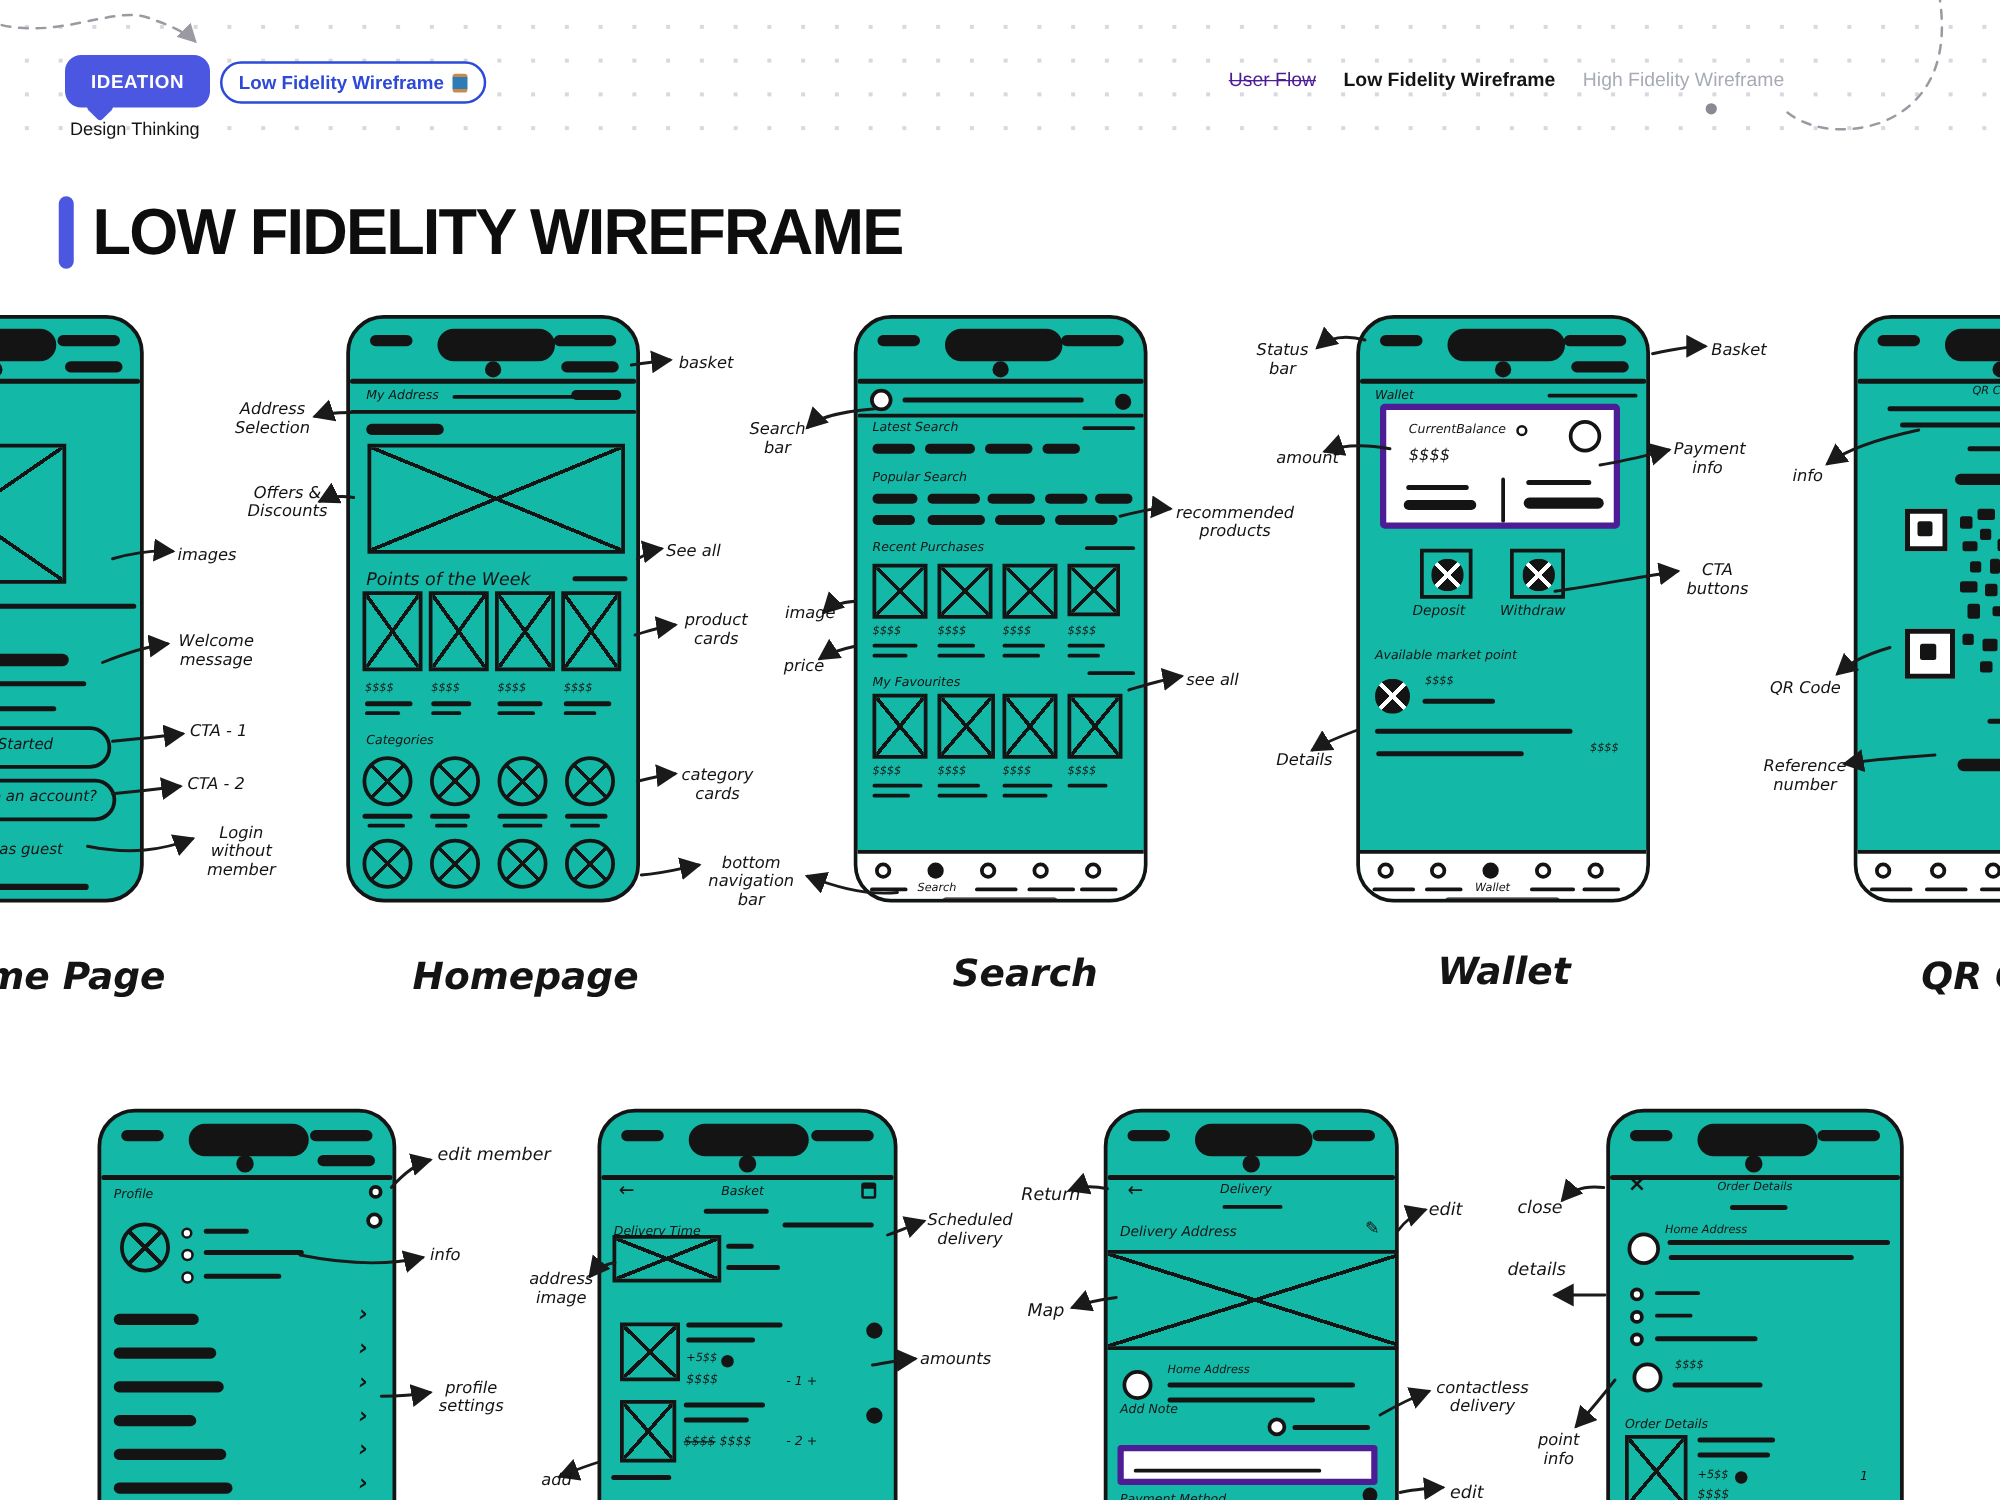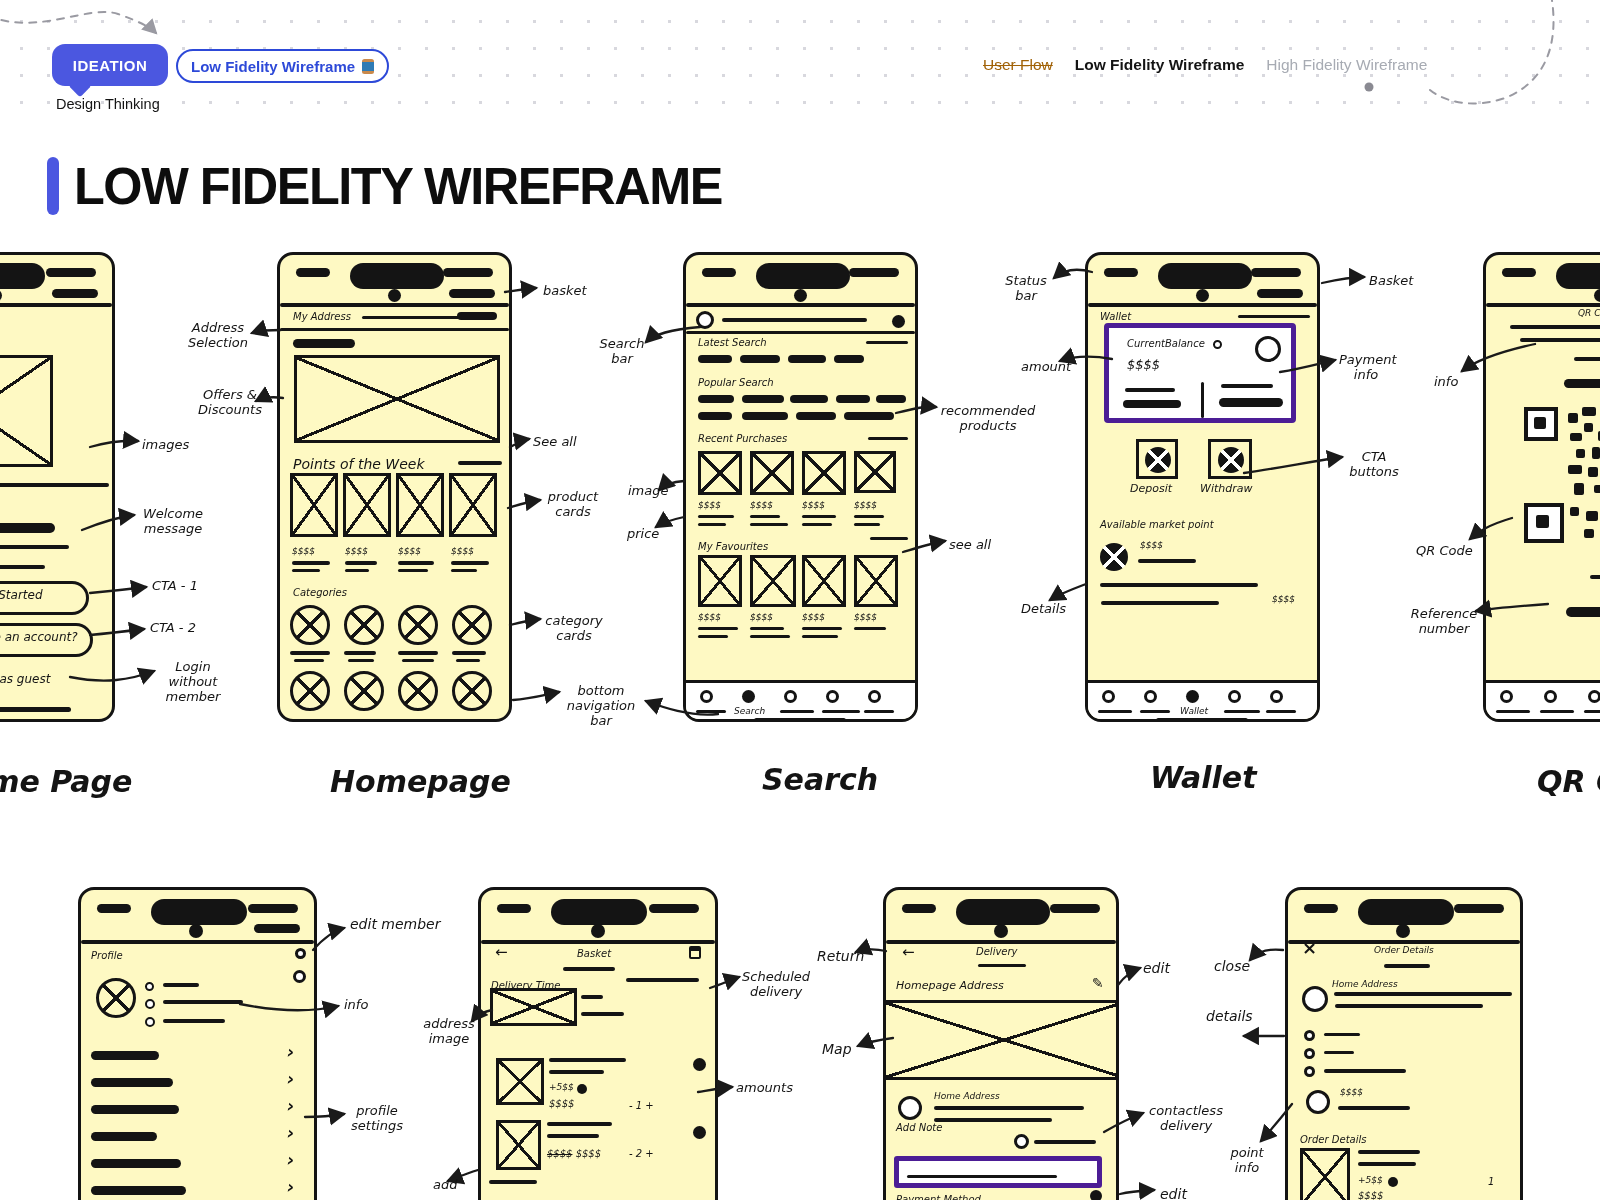--- a/index.html
+++ b/index.html
@@ -20,36 +20,36 @@
   .xc{position:absolute;border:3px solid #141414;border-radius:50%;box-sizing:border-box;overflow:hidden;background:
       linear-gradient(to top right,transparent calc(50% - 1.5px),#141414 calc(50% - 1.5px),#141414 calc(50% + 1.5px),transparent calc(50% + 1.5px)),
       linear-gradient(to bottom right,transparent calc(50% - 1.5px),#141414 calc(50% - 1.5px),#141414 calc(50% + 1.5px),transparent calc(50% + 1.5px))}
   .xcd{position:absolute;border-radius:50%;overflow:hidden;background:
       linear-gradient(to top right,transparent calc(50% - 1.7px),#fff calc(50% - 1.7px),#fff calc(50% + 1.7px),transparent calc(50% + 1.7px)),
       linear-gradient(to bottom right,transparent calc(50% - 1.7px),#fff calc(50% - 1.7px),#fff calc(50% + 1.7px),transparent calc(50% + 1.7px)),#141414}
   .sk{position:absolute;font-family:"DejaVu Sans",sans-serif;font-style:italic;color:#141414;white-space:nowrap;line-height:1.1}
   .hw{position:absolute;font-family:"DejaVu Sans",sans-serif;font-style:italic;font-size:13px;line-height:1.15;color:#141414;white-space:nowrap;z-index:6}
   .hw.c{white-space:normal;text-align:center}
   .lbl{position:absolute;font-family:"DejaVu Sans",sans-serif;font-style:italic;font-weight:700;font-size:30px;color:#141414;white-space:nowrap;z-index:4}
-  .ph{position:absolute;background:#fef9c3;border:3.5px solid #141414;border-radius:16px;box-sizing:border-box;overflow:hidden;z-index:2}
+  .ph{position:absolute;background:#14b8a6;border:3.5px solid #141414;border-radius:30px;box-sizing:border-box;overflow:hidden;z-index:2}
   .nav{position:absolute;left:-2px;right:-2px;bottom:-2px;top:425px;background:#fff;border-top:3.5px solid #141414}
   .card{position:absolute;border:5px solid #4c1d95;border-radius:4px;box-sizing:border-box;background:#fff}
   .trash{position:absolute;width:12px;height:13px;border:2.5px solid #141414;border-top-width:5px;border-radius:2px;box-sizing:border-box}
   .qrp{position:absolute;border:4.5px solid #141414;box-sizing:border-box;background:#fff}
   .strike{text-decoration:line-through}
   
   .badge{position:absolute;left:52px;top:44px;width:116px;height:42px;background:#4b57e0;border-radius:13px;
          display:flex;align-items:center;justify-content:center;color:#fff;font-weight:700;font-size:15px;letter-spacing:.5px;z-index:3}
   .tail{position:absolute;left:72px;top:78px;width:16px;height:16px;background:#4b57e0;transform:rotate(45deg);border-radius:3px;z-index:2}
   .chip{position:absolute;left:176px;top:49px;height:34px;border:2px solid #2d49d8;border-radius:17px;background:#fff;
         display:flex;align-items:center;gap:7px;padding:0 13px;color:#2d49d8;font-size:15px;font-weight:600;z-index:3;box-sizing:border-box}
   .spool{width:12px;height:15px;border-radius:2.5px;background:linear-gradient(180deg,#c9894b 0 3px,#2e7bb5 3px 12px,#c9894b 12px 15px)}
   .caption{position:absolute;left:56px;top:96px;font-size:14.5px;font-weight:500;color:#141414}
   .topnav{position:absolute;left:983px;top:56px;display:flex;gap:22px;font-size:15.5px;white-space:nowrap;z-index:3}
-  .topnav .done{color:#a16207;text-decoration:line-through}
+  .topnav .done{color:#4c1d95;text-decoration:line-through}
   .topnav .active{color:#141414;font-weight:700}
   .topnav .todo{color:#a7abb3;font-weight:500}
   .titlebar{position:absolute;left:47px;top:157px;width:12px;height:58px;border-radius:6px;background:#4b57e0}
   .title{position:absolute;left:74px;top:156px;font-size:52px;font-weight:700;letter-spacing:-1.5px;color:#0d0d0d;
          transform:scaleX(.97);transform-origin:left}
   svg.overlay{position:absolute;left:0;top:0;z-index:5;pointer-events:none}
 </style>
 </head>
 <body>
 
@@ -391,21 +391,21 @@
 
   <div class="ph" style="left:883px;top:887px;width:236px;height:360px">
     <div class="pl" style="left:16px;top:14px;width:34px;height:9px"></div>
     <div class="pl" style="left:70px;top:9px;width:94px;height:26px;border-radius:13px"></div>
     <div class="pl" style="right:16px;top:14px;width:50px;height:9px"></div>
     <div class="fc" style="left:108px;top:34px;width:14px;height:14px"></div>
     <div class="ln" style="left:0;right:0;top:50px;height:3.5px"></div>
     <div class="sk" style="left:16px;top:54px;font-size:15px">←</div>
     <div class="sk" style="left:90px;top:56px;font-size:10px">Delivery</div>
     <div class="ln" style="left:92px;top:74px;width:48px;height:3px"></div>
-    <div class="sk" style="left:10px;top:90px;font-size:11px">Homepage Address</div>
+    <div class="sk" style="left:10px;top:90px;font-size:11px">Delivery Address</div>
     <div class="sk" style="left:206px;top:86px;font-size:14px">✎</div>
     <div class="xb" style="left:-3px;top:110px;width:242px;height:80px"></div>
     <div class="oc" style="left:12px;top:206px;width:24px;height:24px;border-width:3.5px"></div>
     <div class="sk" style="left:48px;top:202px;font-size:9px">Home Address</div>
     <div class="ln" style="left:48px;top:216px;width:150px;height:4px"></div>
     <div class="ln" style="left:48px;top:228px;width:118px;height:4px"></div>
     <div class="sk" style="left:10px;top:232px;font-size:10px">Add Note</div>
     <div class="oc" style="left:128px;top:244px;width:15px;height:15px"></div>
     <div class="ln" style="left:148px;top:250px;width:62px;height:4px"></div>
     <div class="card" style="left:8px;top:266px;width:208px;height:32px;border-radius:3px">

